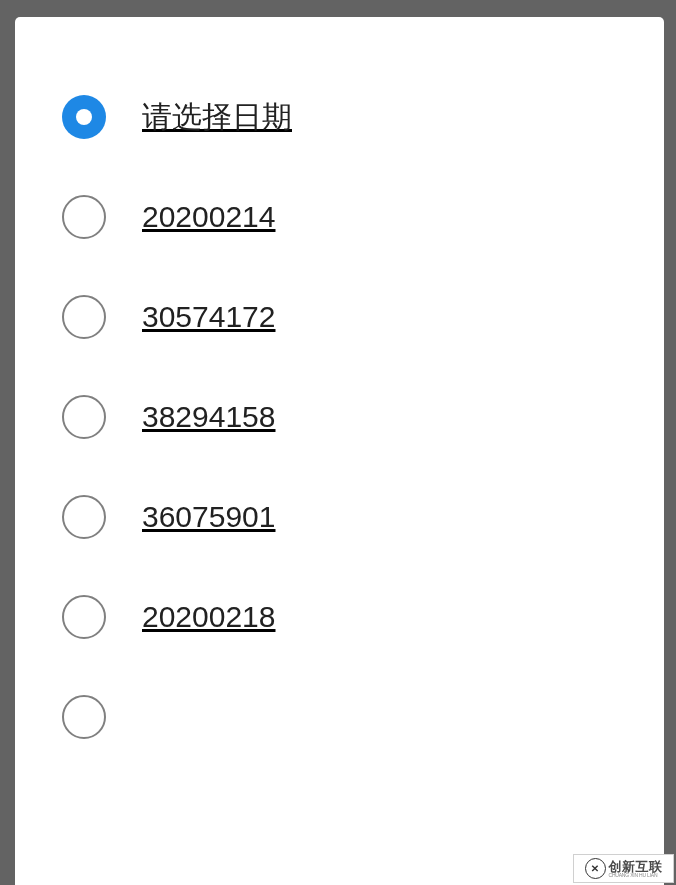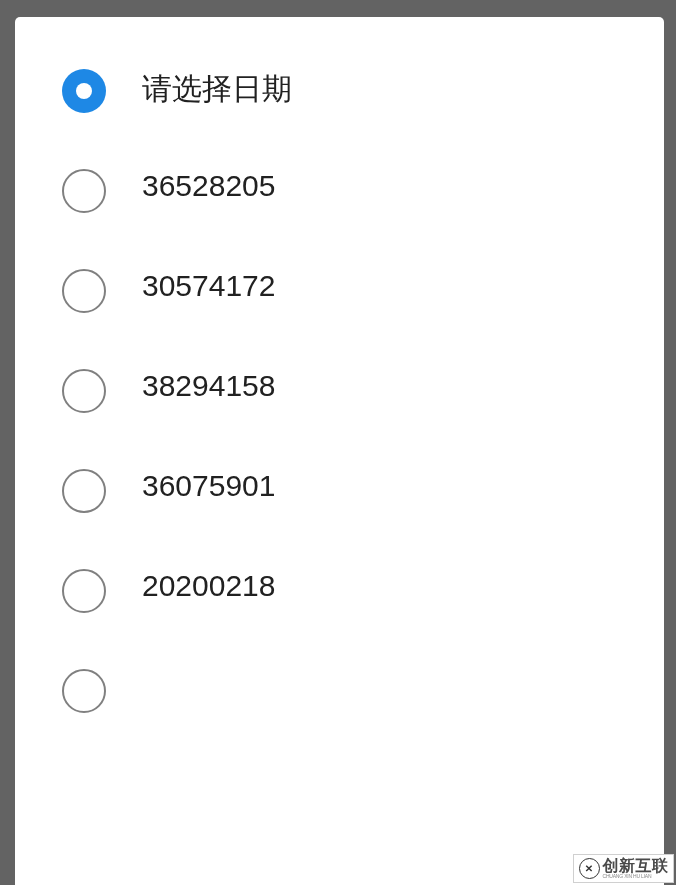--- a/index.html
+++ b/index.html
@@ -23,24 +23,25 @@
       bottom: 0;
       background: #ffffff;
       border-radius: 5px 5px 0 0;
     }
     .option-list {
       padding-top: 52px;
       padding-left: 47px;
     }
     .option {
       display: flex;
-      align-items: flex-start;
+      align-items: center;
       height: 96px;
       margin-bottom: 4px;
       cursor: pointer;
+      text-decoration: underline;
     }
     .radio {
       width: 44px;
       height: 44px;
       border-radius: 50%;
       flex-shrink: 0;
       position: relative;
     }
     .radio-unselected {
       border: 2.5px solid #808080;
@@ -94,21 +95,21 @@
       color: #333;
       font-weight: bold;
       position: absolute;
     }
     .watermark-text {
       display: flex;
       flex-direction: column;
       line-height: 1;
     }
     .watermark-main {
-      font-size: 16px;
+      font-size: 13px;
       color: #4a4a4a;
       font-weight: 600;
       letter-spacing: 0.5px;
     }
     .watermark-sub {
       font-size: 5px;
       color: #888;
       letter-spacing: -0.2px;
     }
   </style>
@@ -118,21 +119,21 @@
 <div class="dialog">
   <div class="option-list">
 
     <div class="option">
       <div class="radio radio-selected"></div>
       <span class="option-label">请选择日期</span>
     </div>
 
     <div class="option">
       <div class="radio radio-unselected"></div>
-      <span class="option-label">36528205</span>
+      <span class="option-label">20200214</span>
     </div>
 
 
     <div class="option">
       <div class="radio radio-unselected"></div>
       <span class="option-label">30574172</span>
     </div>
 
     <div class="option">
       <div class="radio radio-unselected"></div>

